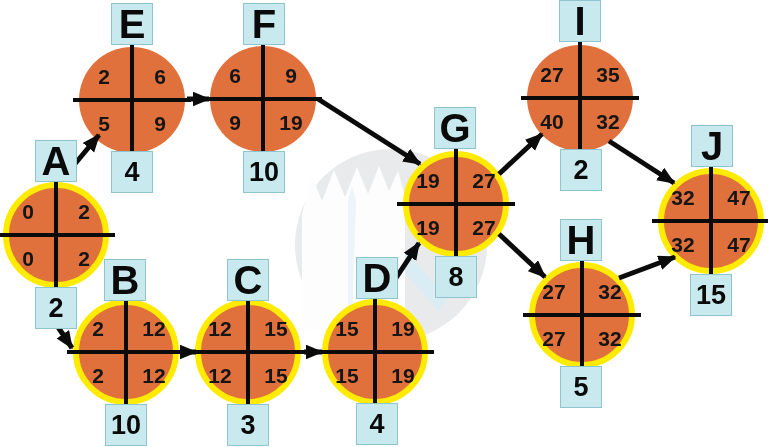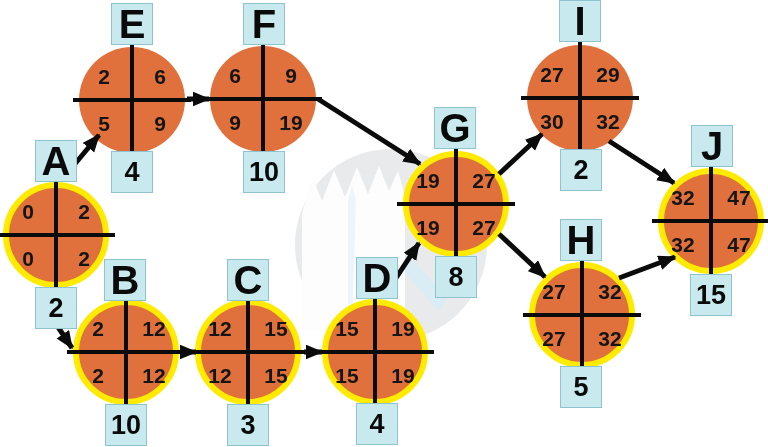--- a/index.html
+++ b/index.html
@@ -168,22 +168,22 @@
       </div>
       <div class="labelbox dur" style="left: 435px; top: 256px; width: 42px; height: 42px;">
         <span>8</span>
       </div>
     </div>
     <div class="node">
       <div class="circle" style="left: 527px; top: 45px; width: 106px; height: 106px;"></div>
       <div class="hline" style="left: 521px; top: 96px; width: 118px; height: 3.5px;"></div>
       <div class="vline" style="left: 578px; top: 42px; width: 3.5px; height: 112px;"></div>
       <div class="quad q-es" style="left: 530px; top: 57px; width: 44px; height: 36px;">27</div>
-      <div class="quad q-ef" style="left: 586px; top: 57px; width: 44px; height: 36px;">29</div>
-      <div class="quad q-ls" style="left: 530px; top: 104px; width: 44px; height: 36px;">30</div>
+      <div class="quad q-ef" style="left: 586px; top: 57px; width: 44px; height: 36px;">35</div>
+      <div class="quad q-ls" style="left: 530px; top: 104px; width: 44px; height: 36px;">40</div>
       <div class="quad q-lf" style="left: 586px; top: 104px; width: 44px; height: 36px;">32</div>
       <div class="labelbox letter" style="left: 559px; top: 0px; width: 42px; height: 42px;">
         <span>I</span>
       </div>
       <div class="labelbox dur" style="left: 560px; top: 149px; width: 42px; height: 42px;">
         <span>2</span>
       </div>
     </div>
     <div class="node">
       <div class="circle critical" style="left: 529px; top: 262px; width: 106px; height: 106px;"></div>

